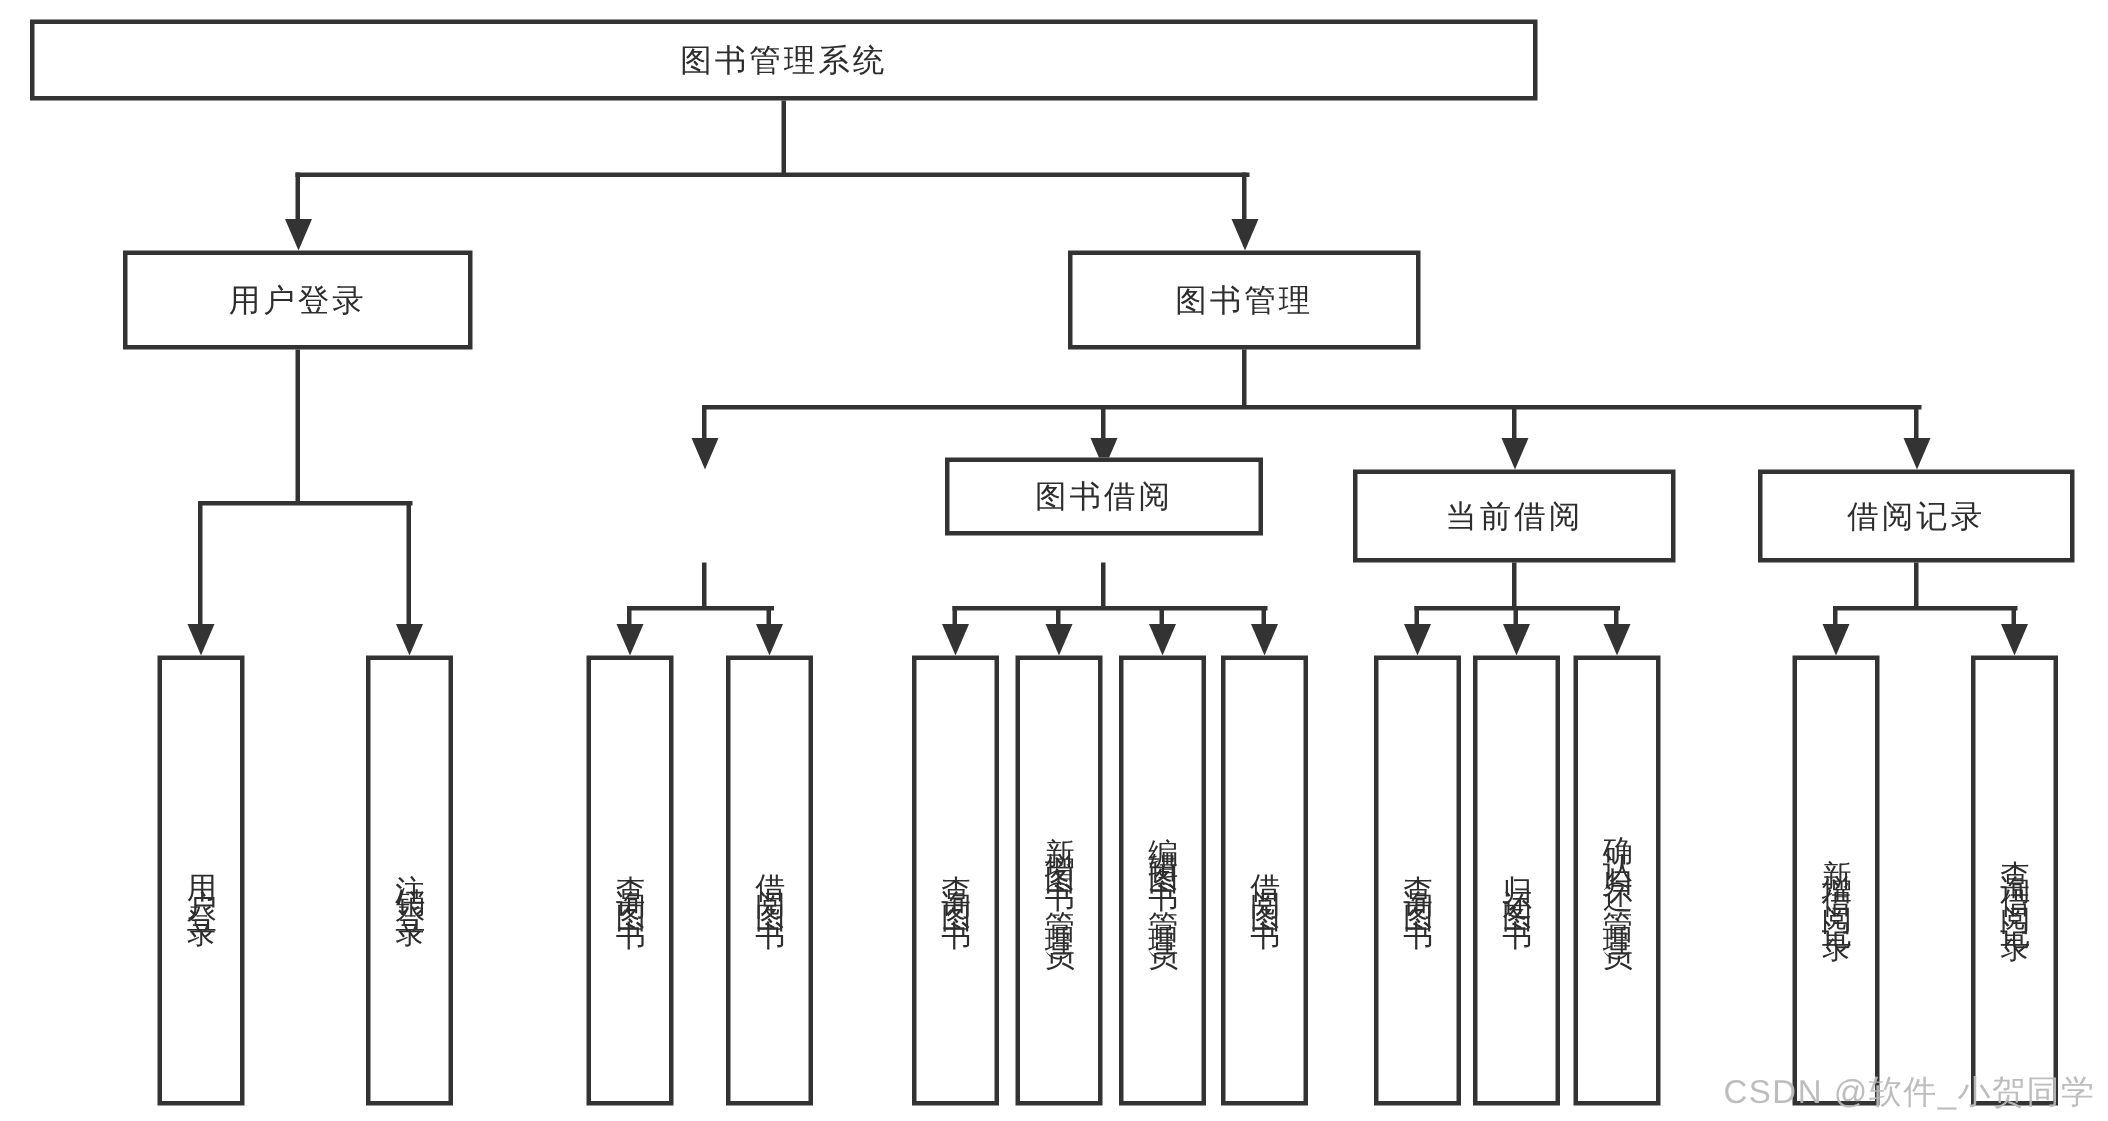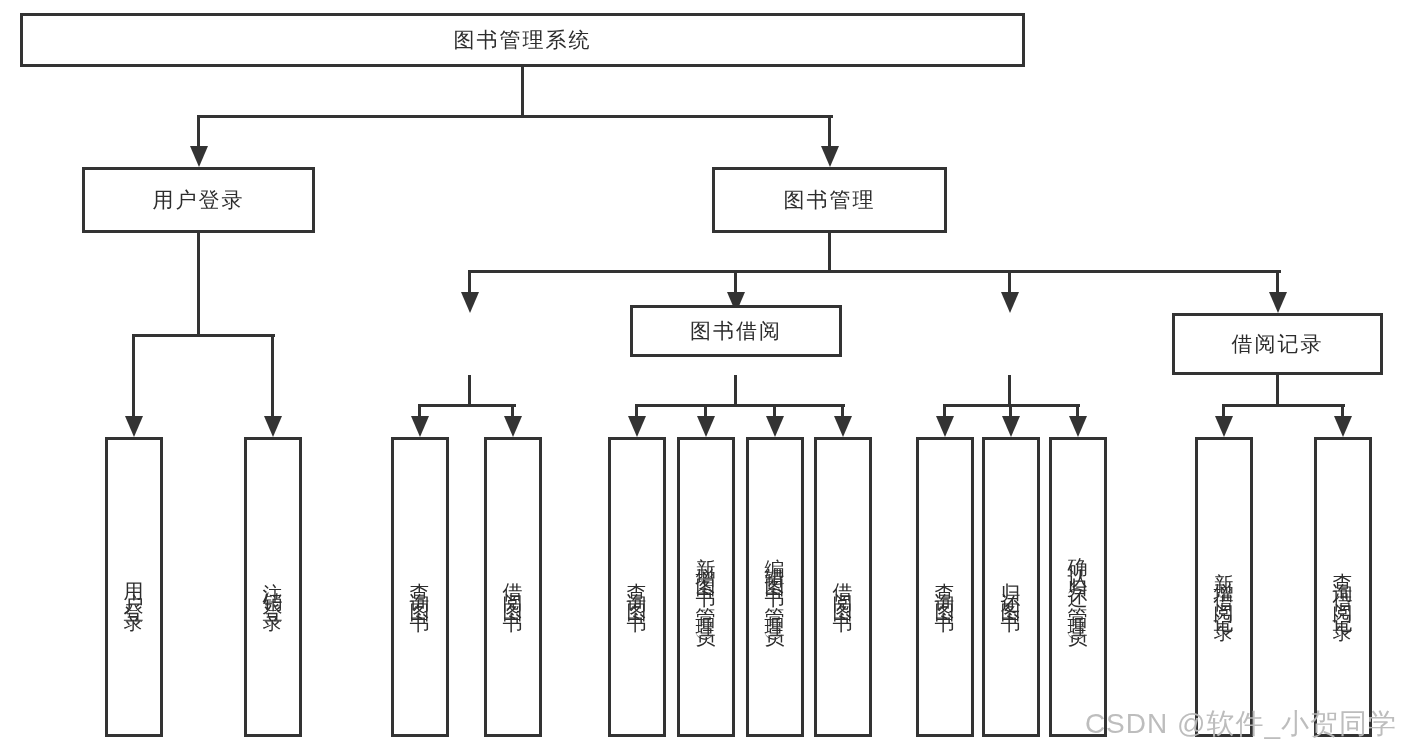--- a/index.html
+++ b/index.html
@@ -43,21 +43,21 @@
     width: 0;
     height: 0;
     border-left: 9px solid transparent;
     border-right: 9px solid transparent;
     border-top: 21px solid #333333;
   }
   .watermark {
     position: absolute;
     right: 8px;
     bottom: 4px;
-    font-size: 28px;
+    font-size: 22px;
     letter-spacing: 1px;
     color: rgba(185, 185, 185, 0.95);
     white-space: nowrap;
     z-index: 10;
   }
 </style>
 </head>
 <body>
 
 <div class="canvas">
@@ -93,20 +93,23 @@
   <div class="arrow" style="left:461px;top:292px;"></div>
   <div class="line" style="left:734px;top:270px;width:3px;height:25px;"></div>
   <div class="arrow" style="left:727px;top:292px;"></div>
   <div class="line" style="left:1008px;top:270px;width:3px;height:25px;"></div>
   <div class="arrow" style="left:1001px;top:292px;"></div>
   <div class="line" style="left:1276px;top:270px;width:3px;height:25px;"></div>
   <div class="arrow" style="left:1269px;top:292px;"></div>
 
   <div class="box" style="left:630px;top:305px;width:212px;height:52px;">
     <span class="hlabel">图书借阅</span>
+  </div>
+  <div class="box" style="left:902px;top:313px;width:215px;height:62px;">
+    <span class="hlabel">当前借阅</span>
   </div>
   <div class="box" style="left:1172px;top:313px;width:211px;height:62px;">
     <span class="hlabel">借阅记录</span>
   </div>
 
   <div class="line" style="left:468px;top:375px;width:3px;height:31px;"></div>
   <div class="line" style="left:418px;top:404px;width:98px;height:3px;"></div>
   <div class="line" style="left:418px;top:404px;width:3px;height:14px;"></div>
   <div class="arrow" style="left:411px;top:416px;"></div>
   <div class="line" style="left:511px;top:404px;width:3px;height:14px;"></div>

